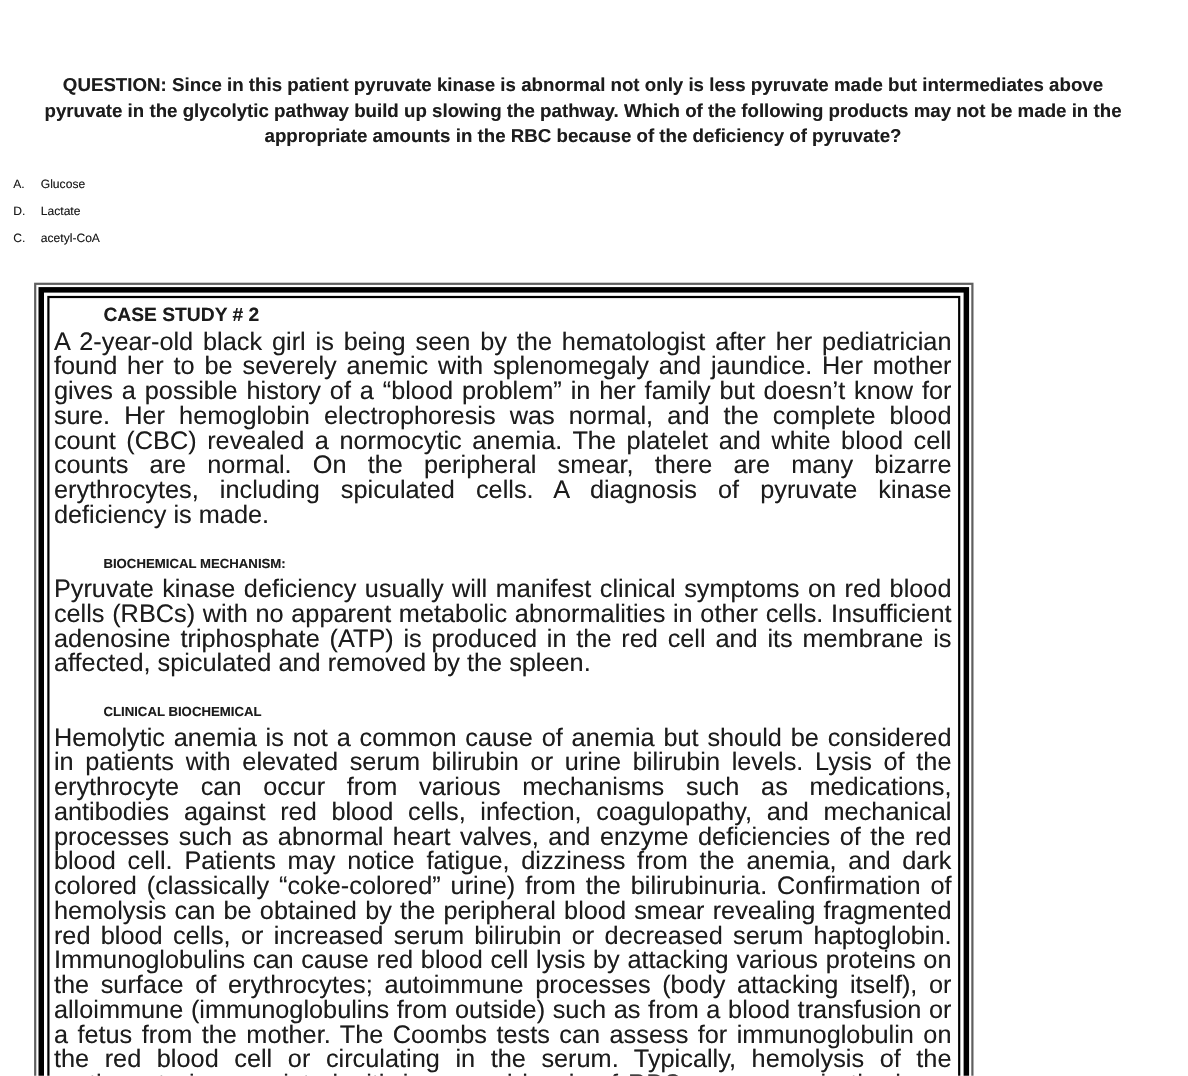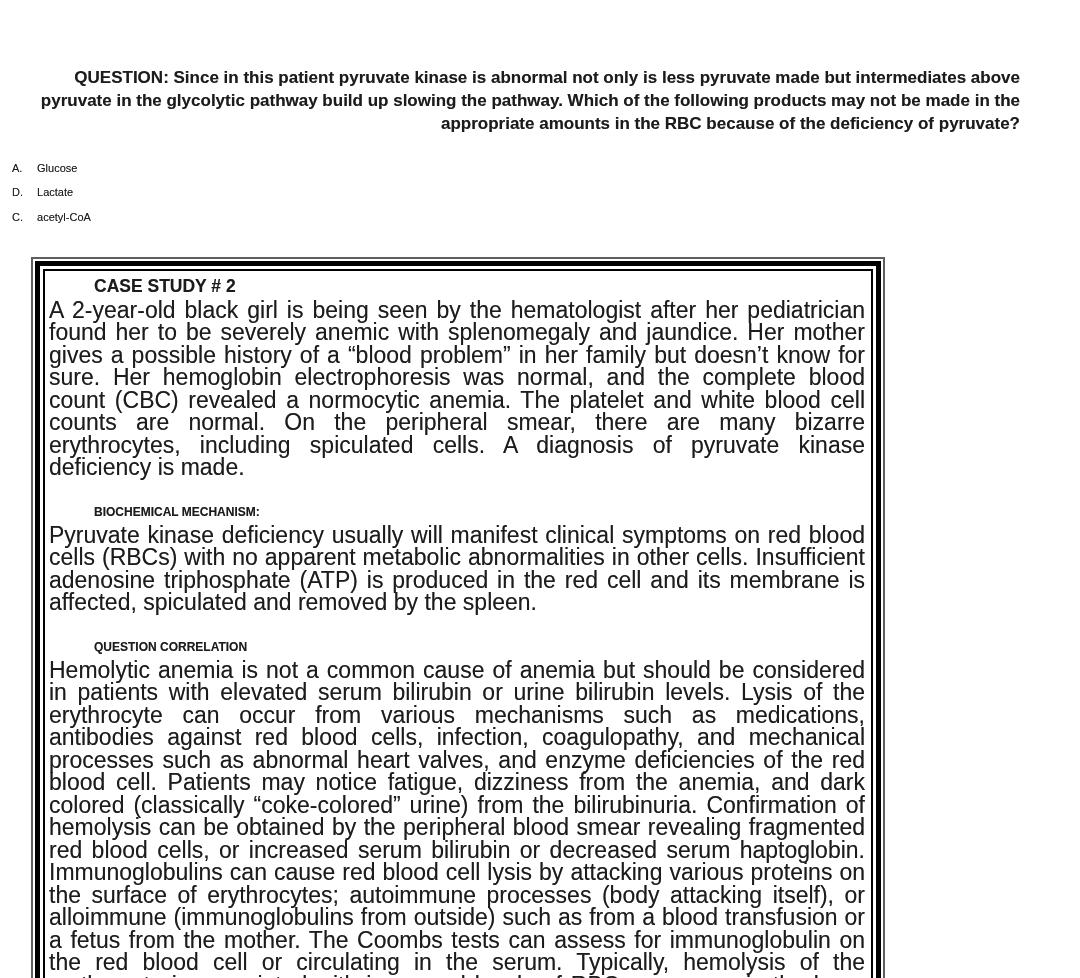--- a/index.html
+++ b/index.html
@@ -18,21 +18,21 @@
     text-shadow: 0 0 0.3px rgba(20,20,20,0.45);
   }
 
   
   .question {
     margin: 0 30px 0 40px;
     font-size: 17px;
     font-weight: 700;
     line-height: 23px;
     max-width: 980px;
-    text-align: right;
+    text-align: center;
   }
 
   
   .options {
     margin: 21px 0 0 12px;
     font-size: 11px;
     line-height: 24.3px;
   }
   .option {
     white-space: nowrap;
@@ -99,21 +99,21 @@
       <div class="case-box-inner">
 
         <h2 class="case-title">CASE STUDY # 2</h2>
 
         <p class="case-par">A 2-year-old black girl is being seen by the hematologist after her pediatrician found her to be severely anemic with splenomegaly and jaundice. Her mother gives a possible history of a “blood problem” in her family but doesn’t know for sure. Her hemoglobin electrophoresis was normal, and the complete blood count (CBC) revealed a normocytic anemia. The platelet and white blood cell counts are normal. On the peripheral smear, there are many bizarre erythrocytes, including spiculated cells. A diagnosis of pyruvate kinase deficiency is made.</p>
 
         <h3 class="case-heading">BIOCHEMICAL MECHANISM:</h3>
 
         <p class="case-par">Pyruvate kinase deficiency usually will manifest clinical symptoms on red blood cells (RBCs) with no apparent metabolic abnormalities in other cells. Insufficient adenosine triphosphate (ATP) is produced in the red cell and its membrane is affected, spiculated and removed by the spleen.</p>
 
-        <h3 class="case-heading">QUESTION CORRELATION</h3>
+        <h3 class="case-heading">CLINICAL BIOCHEMICAL</h3>
 
         <p class="case-par">Hemolytic anemia is not a common cause of anemia but should be considered in patients with elevated serum bilirubin or urine bilirubin levels. Lysis of the erythrocyte can occur from various mechanisms such as medications, antibodies against red blood cells, infection, coagulopathy, and mechanical processes such as abnormal heart valves, and enzyme deficiencies of the red blood cell. Patients may notice fatigue, dizziness from the anemia, and dark colored (classically “coke-colored” urine) from the bilirubinuria. Confirmation of hemolysis can be obtained by the peripheral blood smear revealing fragmented red blood cells, or increased serum bilirubin or decreased serum haptoglobin. Immunoglobulins can cause red blood cell lysis by attacking various proteins on the surface of erythrocytes; autoimmune processes (body attacking itself), or alloimmune (immunoglobulins from outside) such as from a blood transfusion or a fetus from the mother. The Coombs tests can assess for immunoglobulin on the red blood cell or circulating in the serum. Typically, hemolysis of the erythrocyte is associated with increased levels of RBC precursors in the bone marrow and thus immature forms of the erythrocytes in the bloodstream; therefore, an increased reticulocyte concentration supports the increased destruction of red blood cells.</p>
 
       </div>
     </div>
   </div>
 
 </div>
 
 </body></html>

